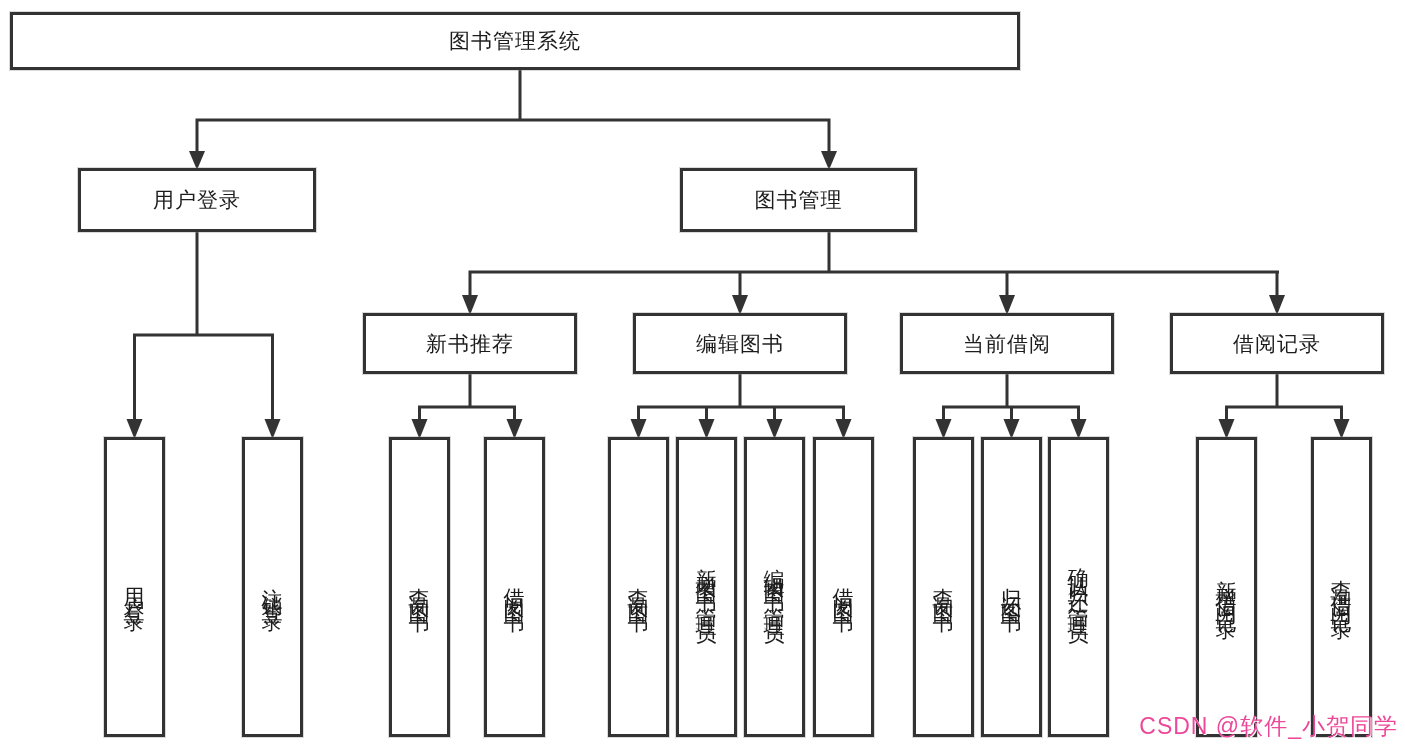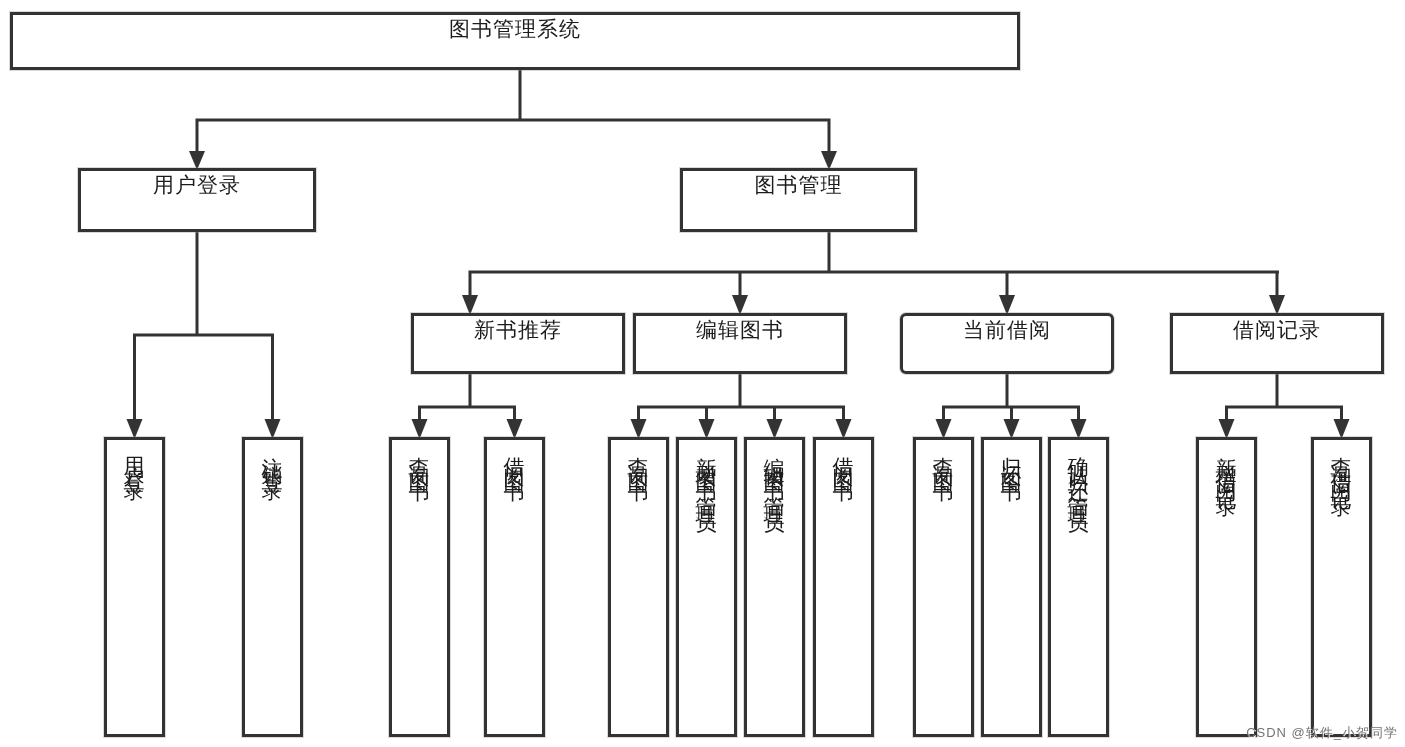--- a/index.html
+++ b/index.html
@@ -21,21 +21,21 @@
     top: 0;
     z-index: 1;
   }
   .box {
     position: absolute;
     box-sizing: border-box;
     background: #ffffff;
     border: 3px solid #333333;
     box-shadow: 0 0 0 1px rgba(150,150,150,0.35);
     display: flex;
-    align-items: flex-start;
+    align-items: center;
     justify-content: center;
     z-index: 2;
     color: #1c1c1c;
   }
   .hlabel {
     font-size: 21px;
     letter-spacing: 1px;
     white-space: nowrap;
   }
   .vlabel {
@@ -45,46 +45,46 @@
     letter-spacing: 8px;
     line-height: 1;
     white-space: nowrap;
   }
   
   .n-root  { left: 10px;  top: 12px;  width: 1010px; height: 58px; }
   
   .n-l2a   { left: 78px;  top: 168px; width: 238px;  height: 64px; }
   .n-l2b   { left: 680px; top: 168px; width: 237px;  height: 64px; }
   
-  .n-g0    { left: 363px;  top: 313px; width: 214px; height: 61px; margin-left: 48px; }
+  .n-g0    { left: 363px;  top: 313px; width: 214px; height: 61px; }
   .n-g1    { left: 633px;  top: 313px; width: 214px; height: 61px; }
-  .n-g2    { left: 900px;  top: 313px; width: 214px; height: 61px; border-radius: 6px; }
+  .n-g2    { left: 900px;  top: 313px; width: 214px; height: 61px; }
   .n-g3    { left: 1170px; top: 313px; width: 214px; height: 61px; }
   
   .leaf    { top: 437px; width: 61px; height: 300px; }
   .lf0  { left: 104px;  }
   .lf1  { left: 242px;  }
   .lf2  { left: 389px;  }
   .lf3  { left: 484px;  }
   .lf4  { left: 608px;  }
   .lf5  { left: 676px;  }
   .lf6  { left: 744px;  }
   .lf7  { left: 813px;  }
   .lf8  { left: 913px;  }
   .lf9  { left: 981px;  }
   .lf10 { left: 1048px; }
   .lf11 { left: 1196px; }
   .lf12 { left: 1311px; }
   #watermark {
     position: absolute;
     right: 7px;
     bottom: 5px;
-    font-size: 13px;
+    font-size: 23px;
     letter-spacing: 1px;
-    color: #737373;
+    color: #ec4899;
     text-shadow: 1px 1px 0 #ffffff;
     z-index: 3;
     white-space: nowrap;
   }
 </style>
 </head>
 <body>
 
 <div id="canvas">
 

